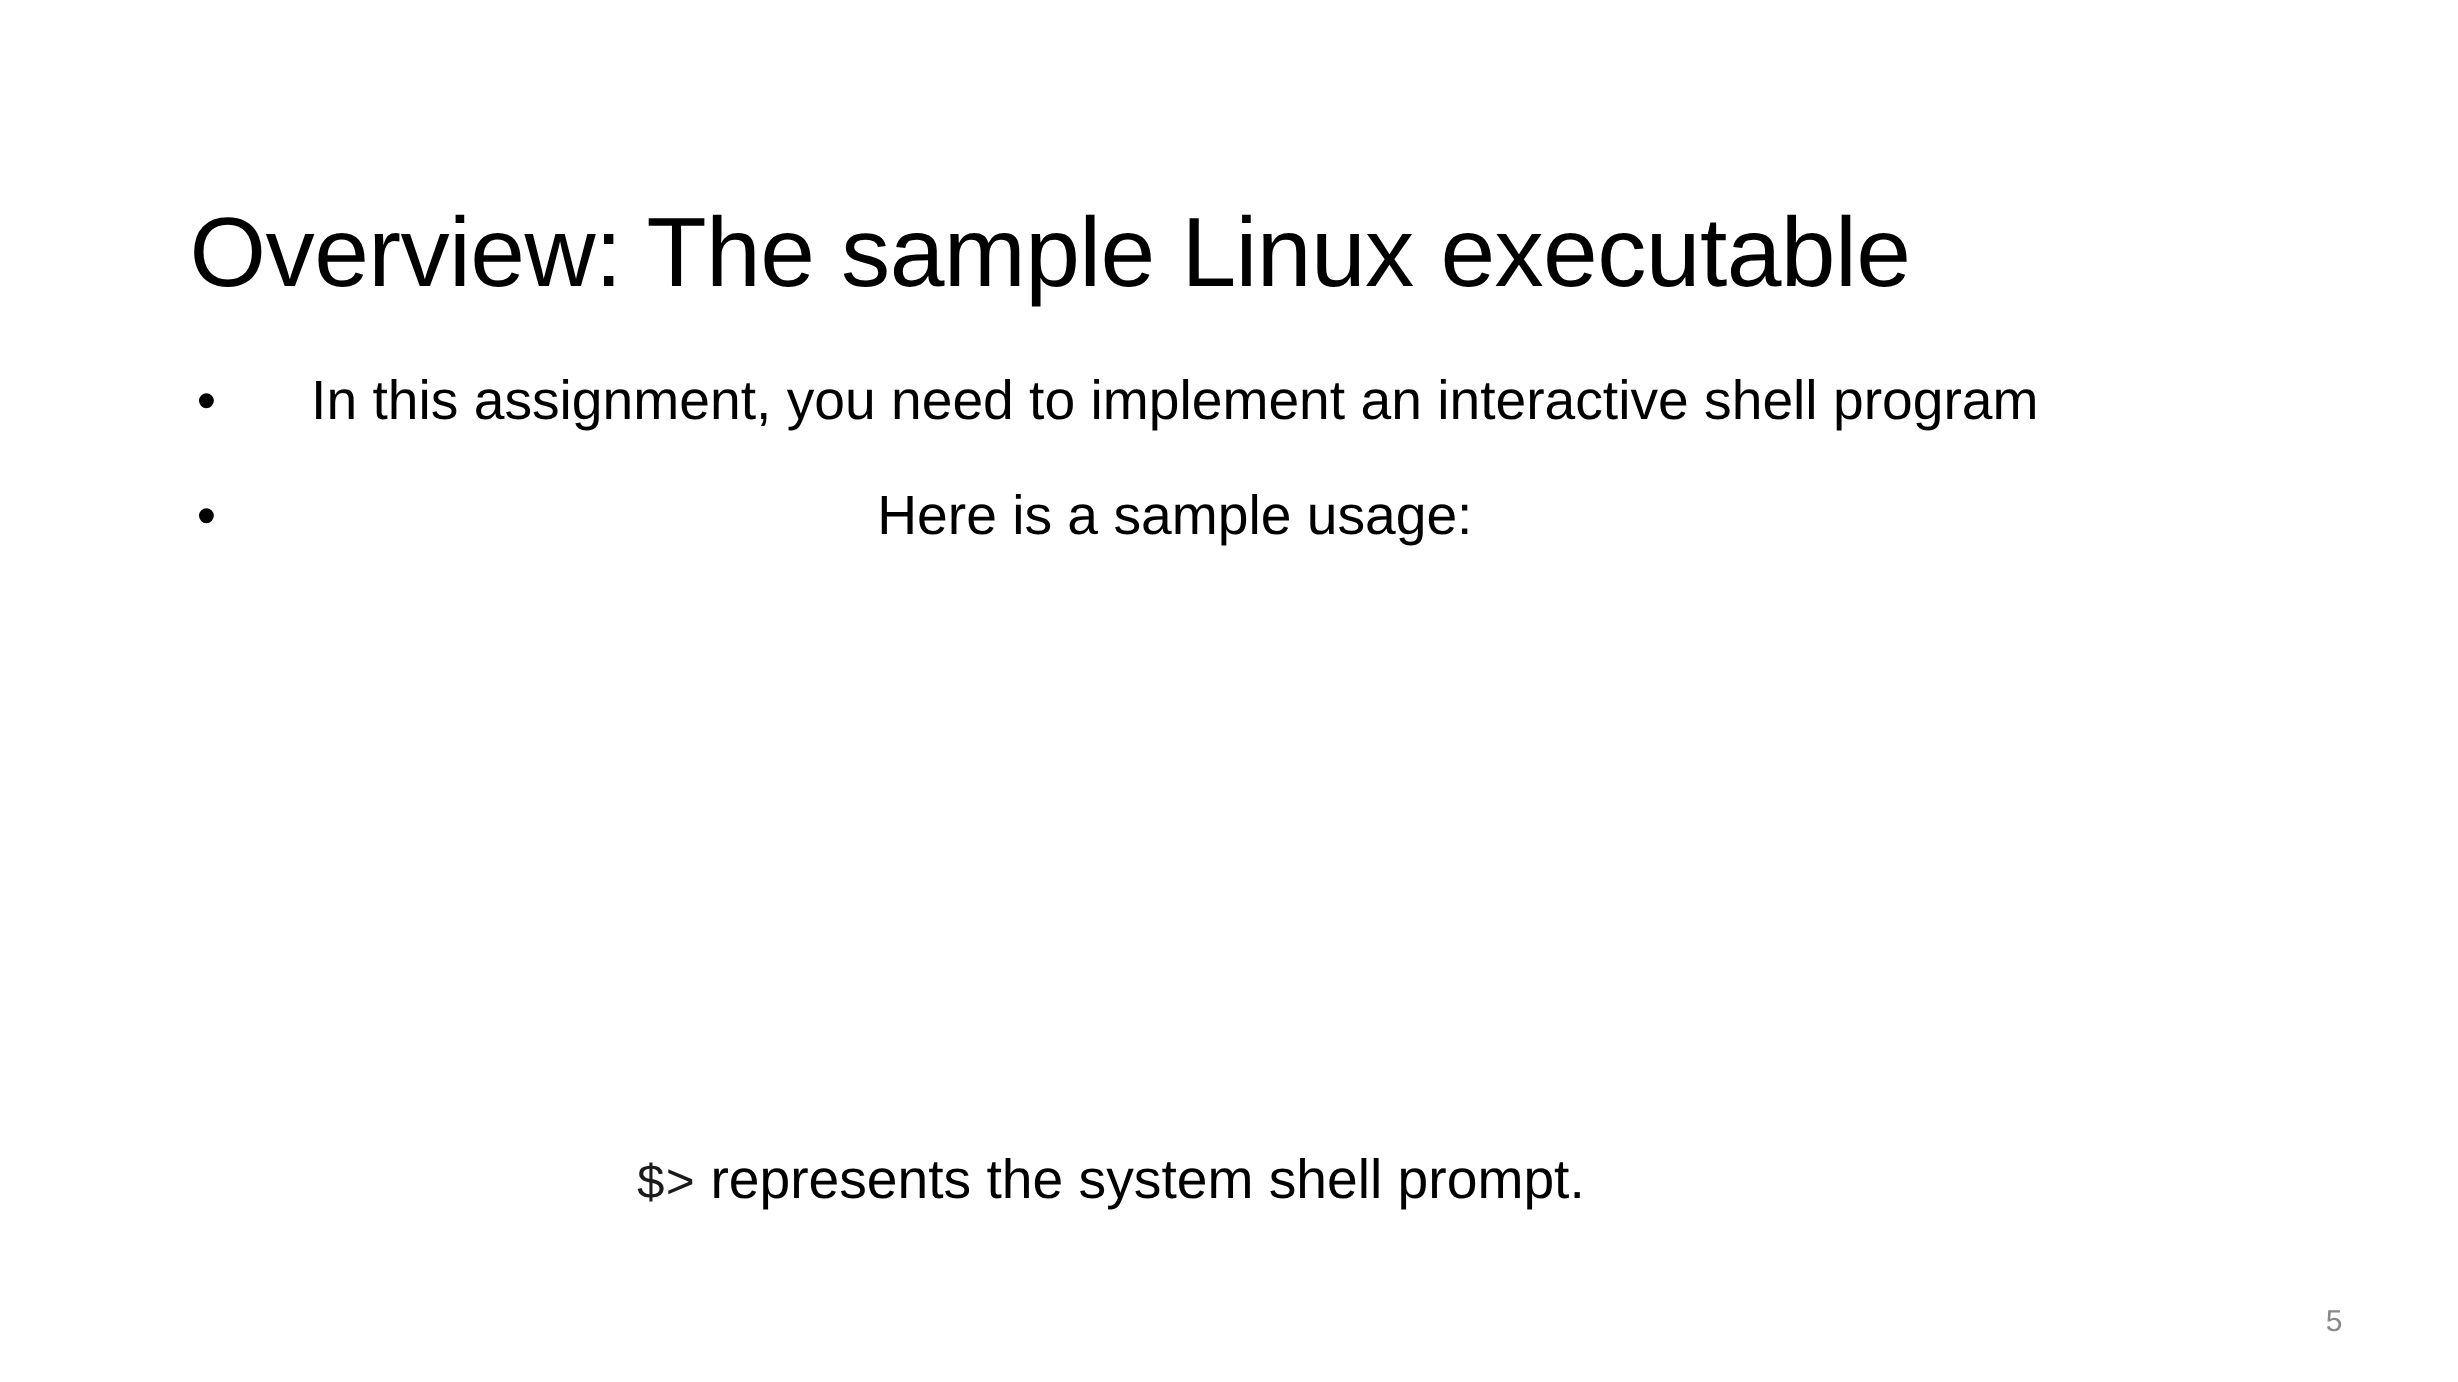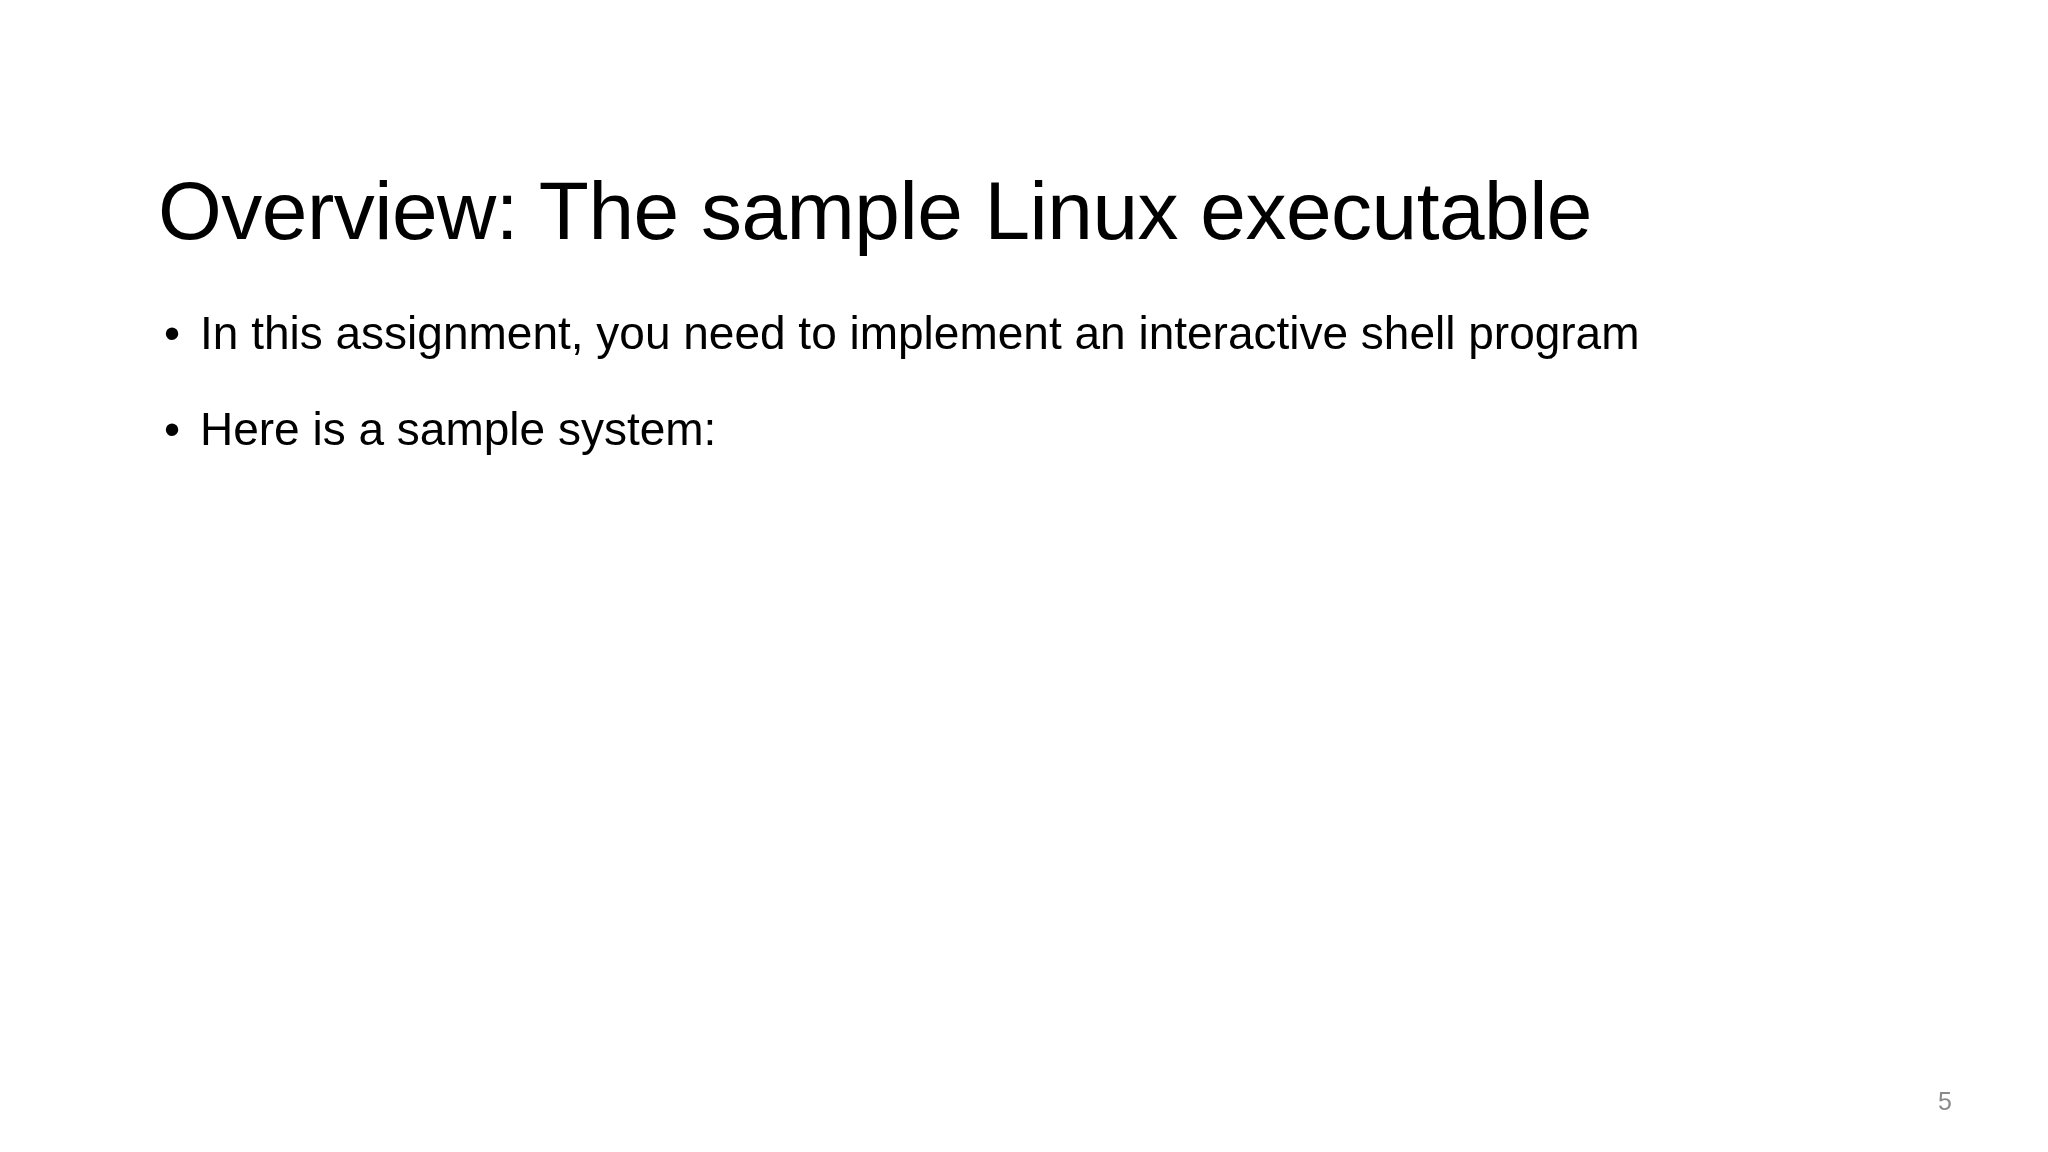--- a/index.html
+++ b/index.html
@@ -59,20 +59,21 @@
     position: absolute;
     left: 6px;
     top: 0;
     width: 24px;
     font-size: 46px;
     line-height: 66px;
     color: #000000;
   }
   .bullet-text {
     display: block;
+    text-align: center;
   }
 
   
   .code-block {
     position: absolute;
     left: 530px;
     top: 572px;
     font-family: "Liberation Mono", "DejaVu Sans Mono", monospace;
     font-size: 41px;
     line-height: 62px;
@@ -125,26 +126,29 @@
 
   <div class="body-list">
 
     <div class="bullet-row">
       <span class="bullet-dot">•</span>
       <span class="bullet-text">In this assignment, you need to implement an interactive shell program</span>
     </div>
 
     <div class="bullet-row">
       <span class="bullet-dot">•</span>
-      <span class="bullet-text">Here is a sample system:</span>
+      <span class="bullet-text">Here is a sample usage:</span>
     </div>
 
   </div>
 
   <div class="code-block">
     
     
   </div>
 
+  <div class="caption-line">
+    <span class="caption-mono">$&gt;</span><span class="caption-sans"> represents the system shell prompt.</span>
+  </div>
 
   <div class="slide-number">5</div>
 
 </div>
 
 </body></html>

